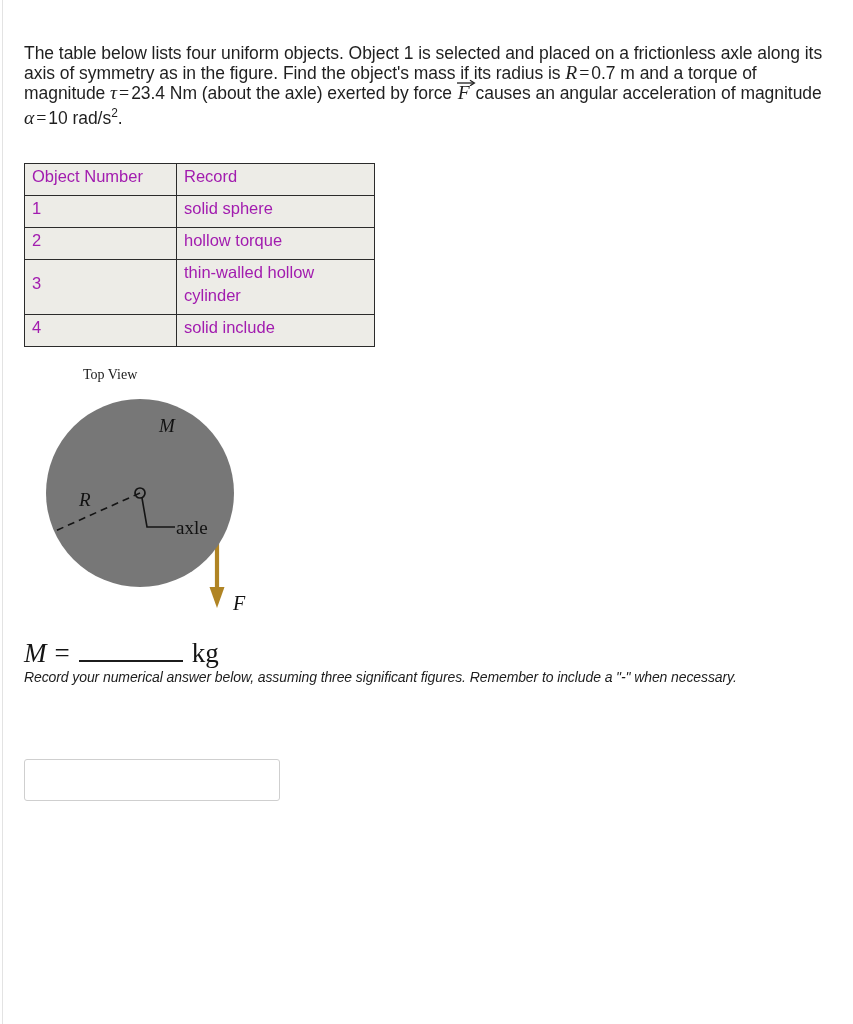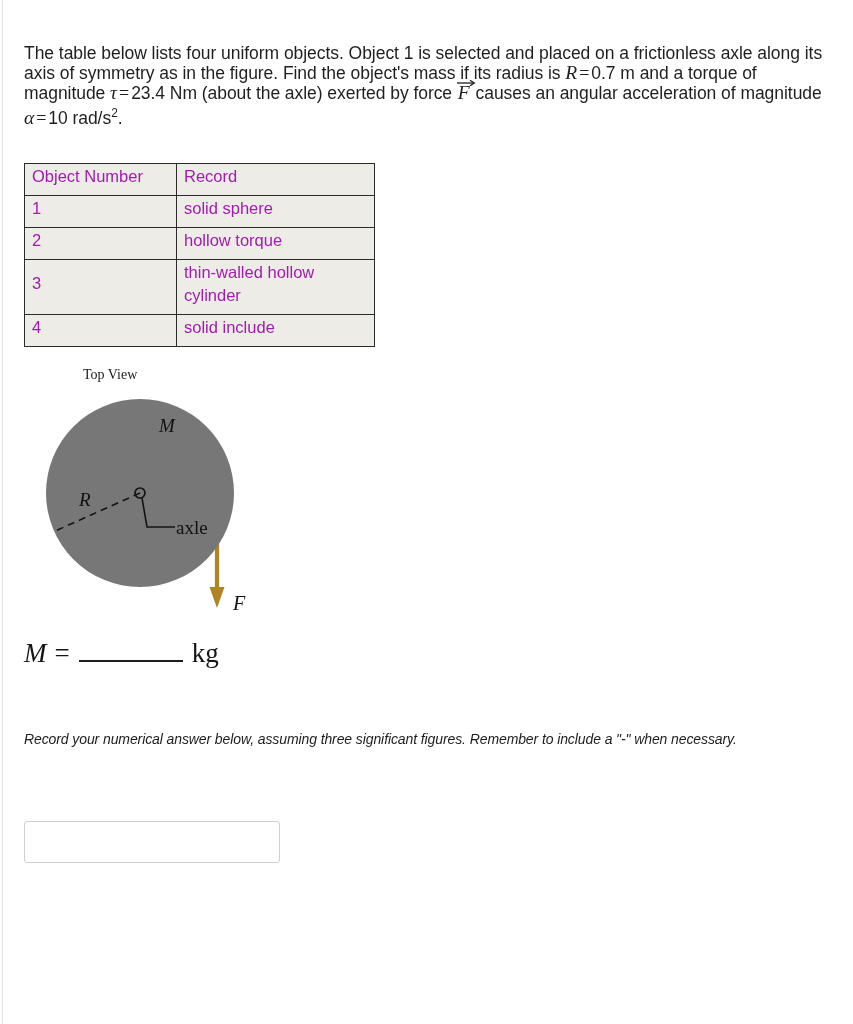--- a/index.html
+++ b/index.html
@@ -131,21 +131,20 @@
     display: inline-block;
     width: 104px;
     border-bottom: 2px solid #1c1c1c;
     height: 17px;
     margin: 0 9px 0 0;
   }
   .unit { font-style: normal; }
 
   
   .instruction {
-    margin-top: 62px;
     font-size: 14px;
     font-style: italic;
     color: #1d1d1d;
     letter-spacing: -0.1px;
   }
 
   
   .answer-input {
     margin-top: 74px;
     width: 256px;

